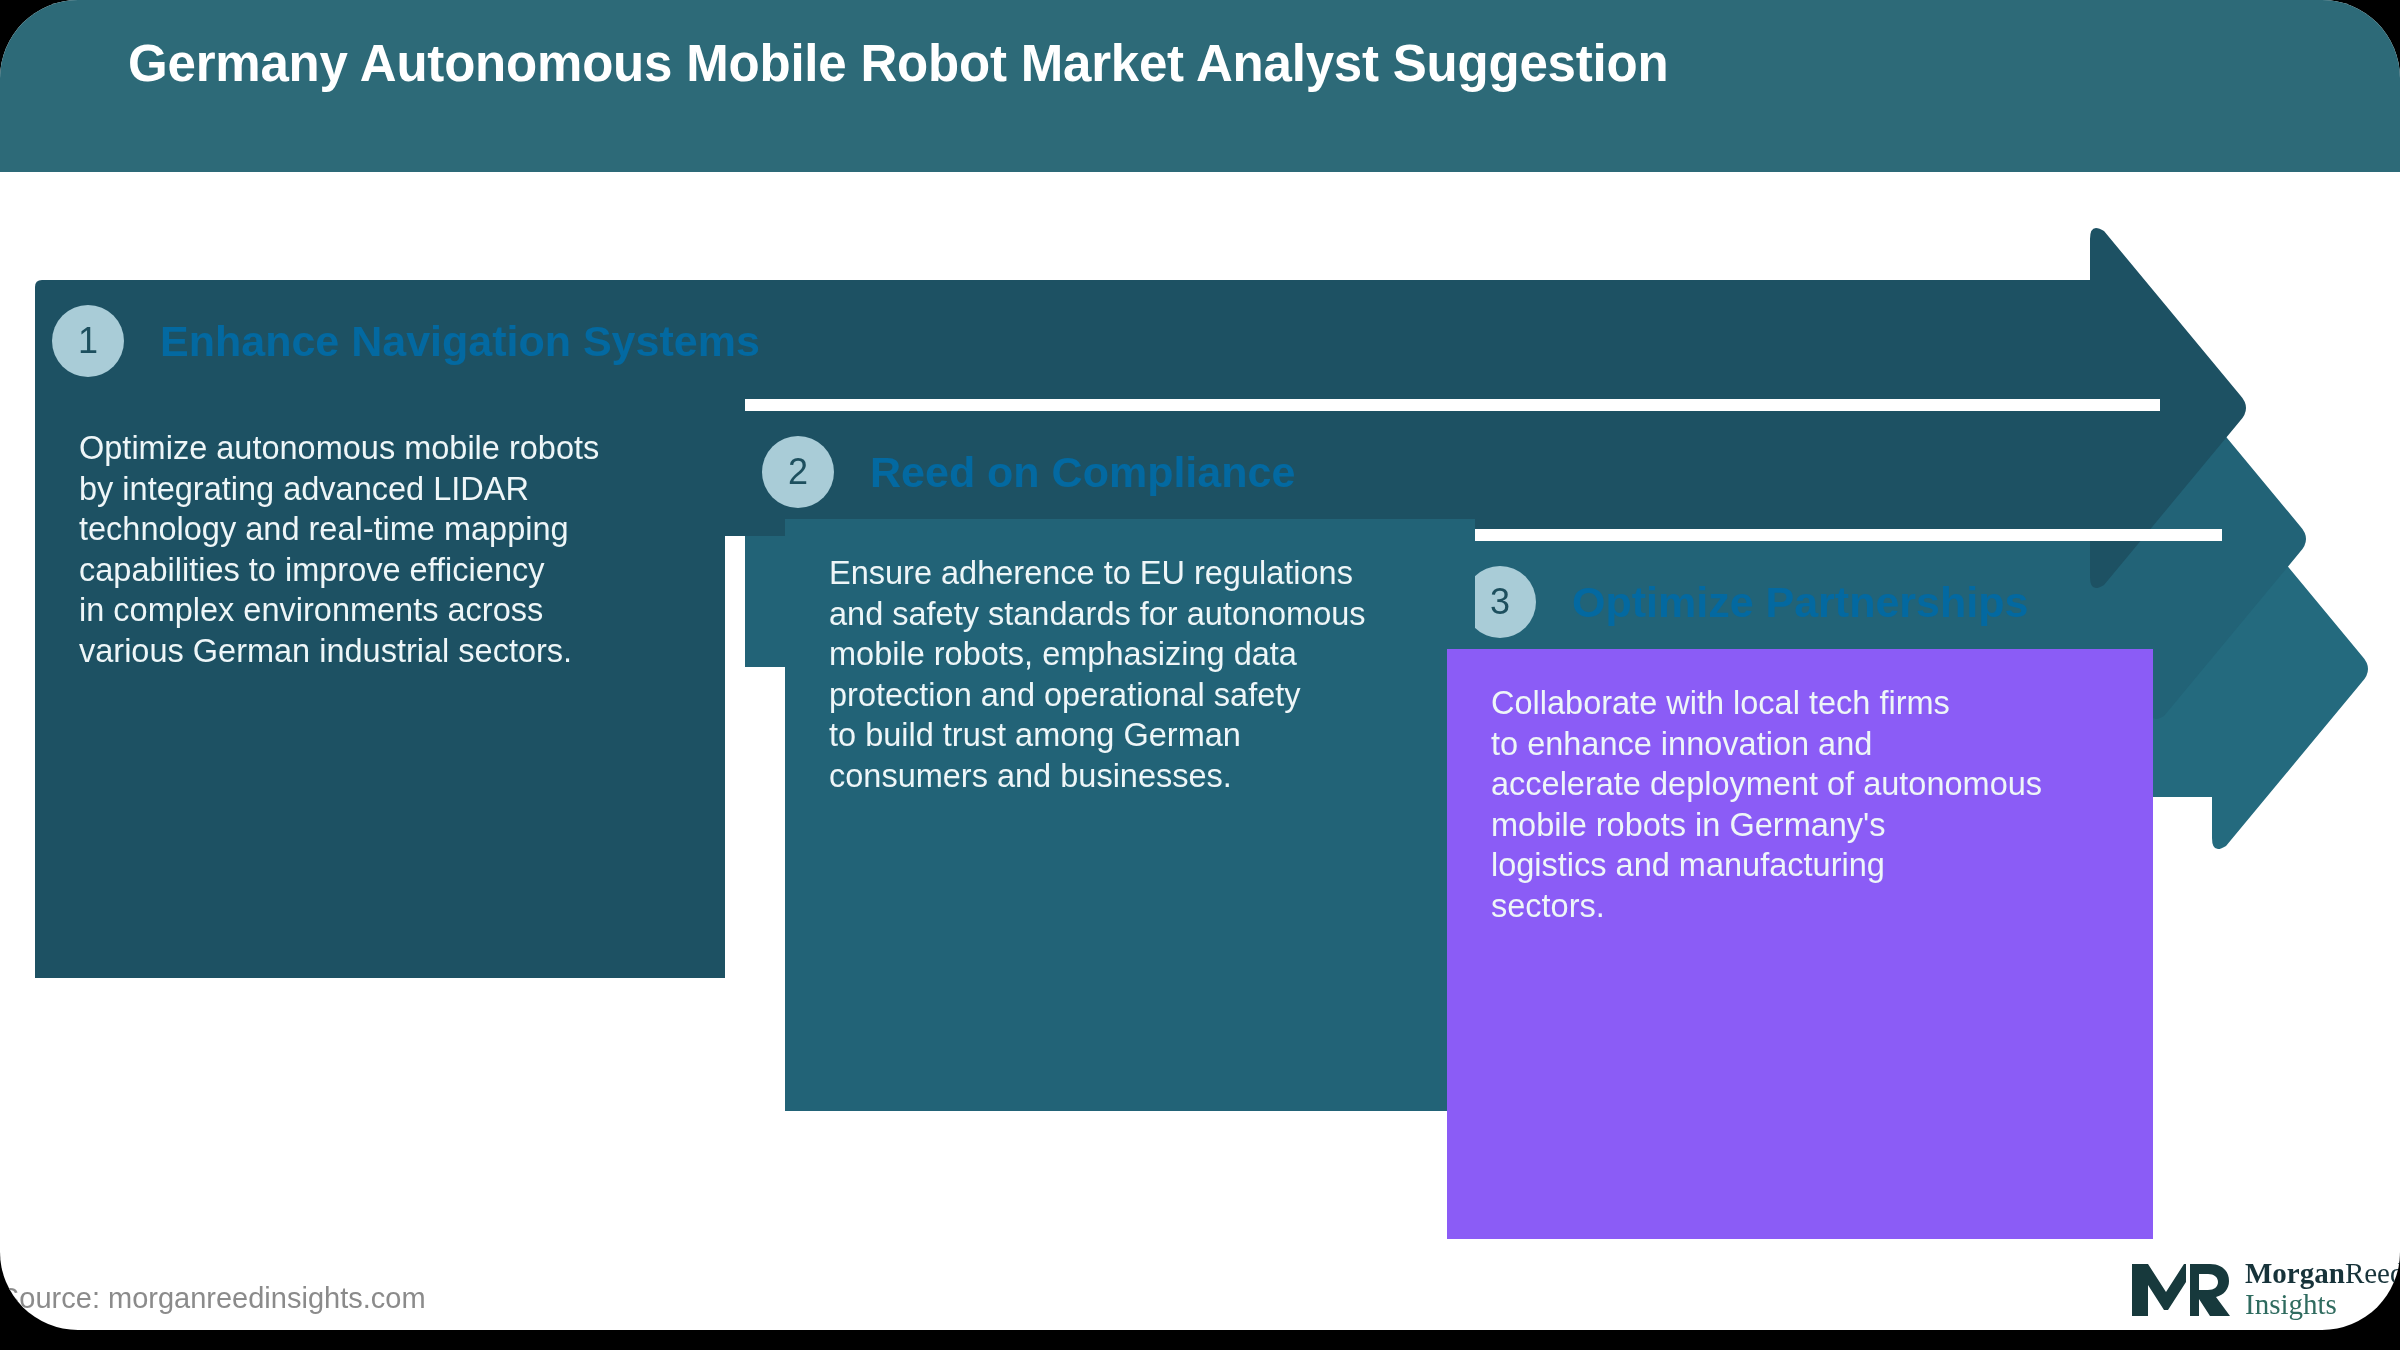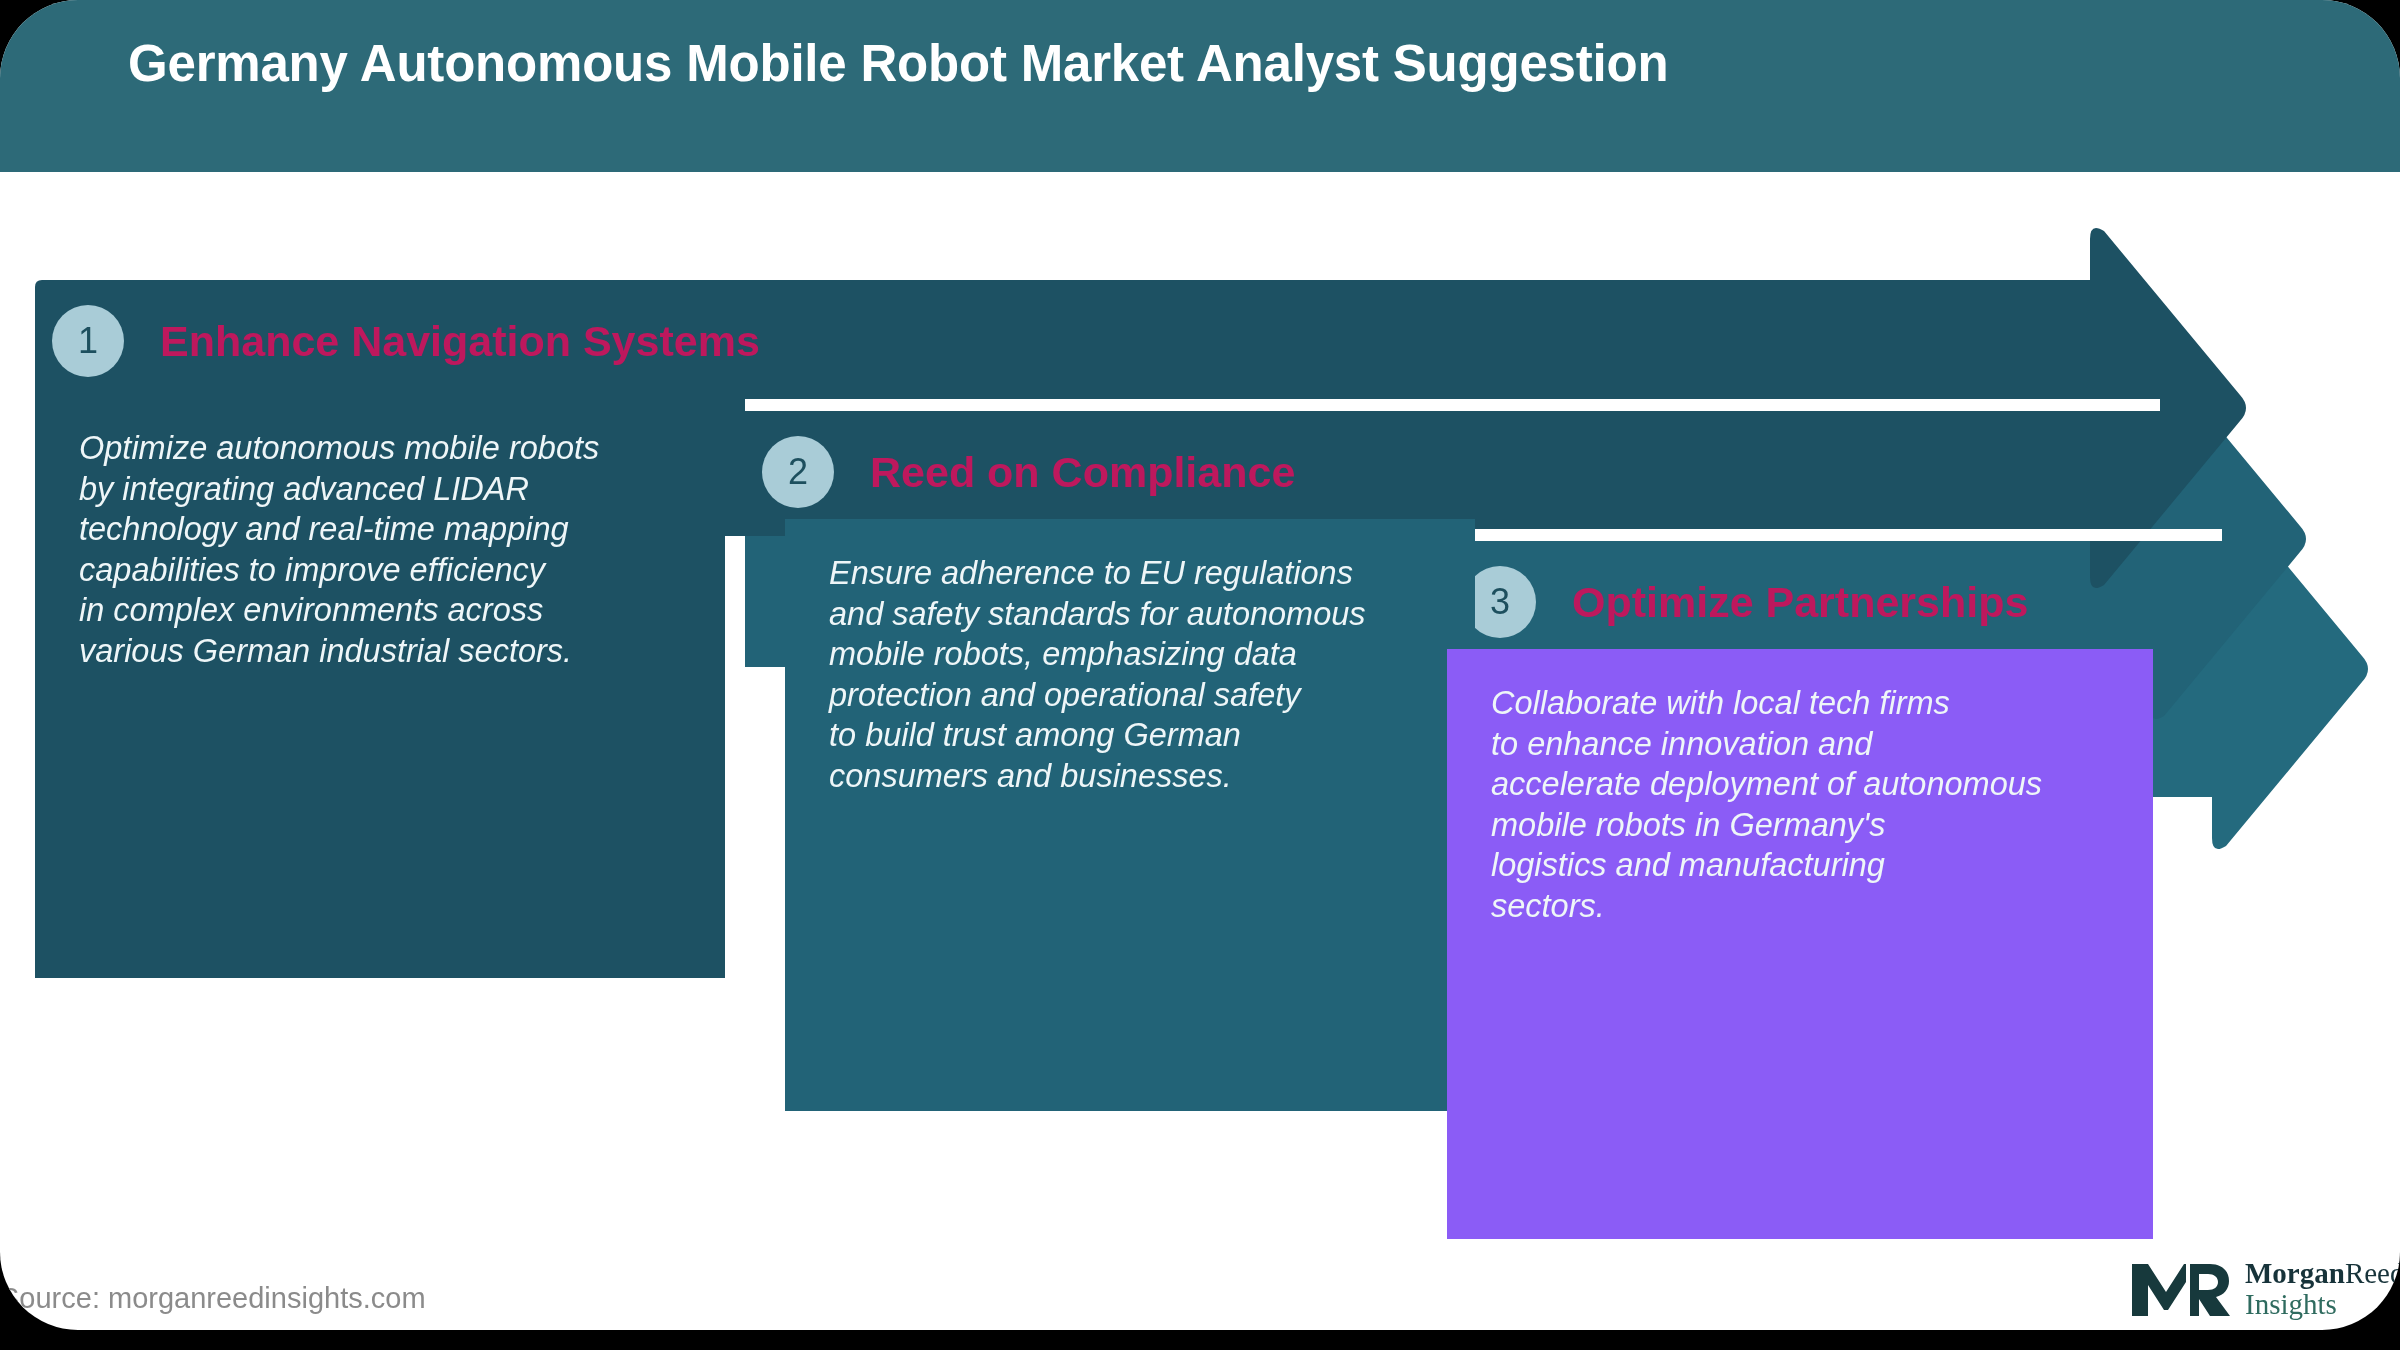--- a/index.html
+++ b/index.html
@@ -57,29 +57,28 @@
     font-weight:normal;
     display:flex;
     align-items:center;
     justify-content:center;
     flex:0 0 auto;
   }
   .band-title {
     margin-left:36px;
     font-size:43px;
     font-weight:bold;
-    color:#be185d;
+    color:#0369a1;
     white-space:nowrap;
   }
 
   
   .card {
     position:absolute;
     padding:34px 32px 34px 44px;
-    font-style:italic;
   }
   .card-text {
     font-size:32.5px;
     line-height:40.5px;
     color:#eef6f8;
     white-space:pre-line;
   }
 
   #card-1 { left:35px;   top:394px;  width:690px;  height:584px;  background:#1d5163; }
   #card-2 { left:745px;  top:519px;  width:690px;  height:592px;  background:#226377;margin-left:40px; }

